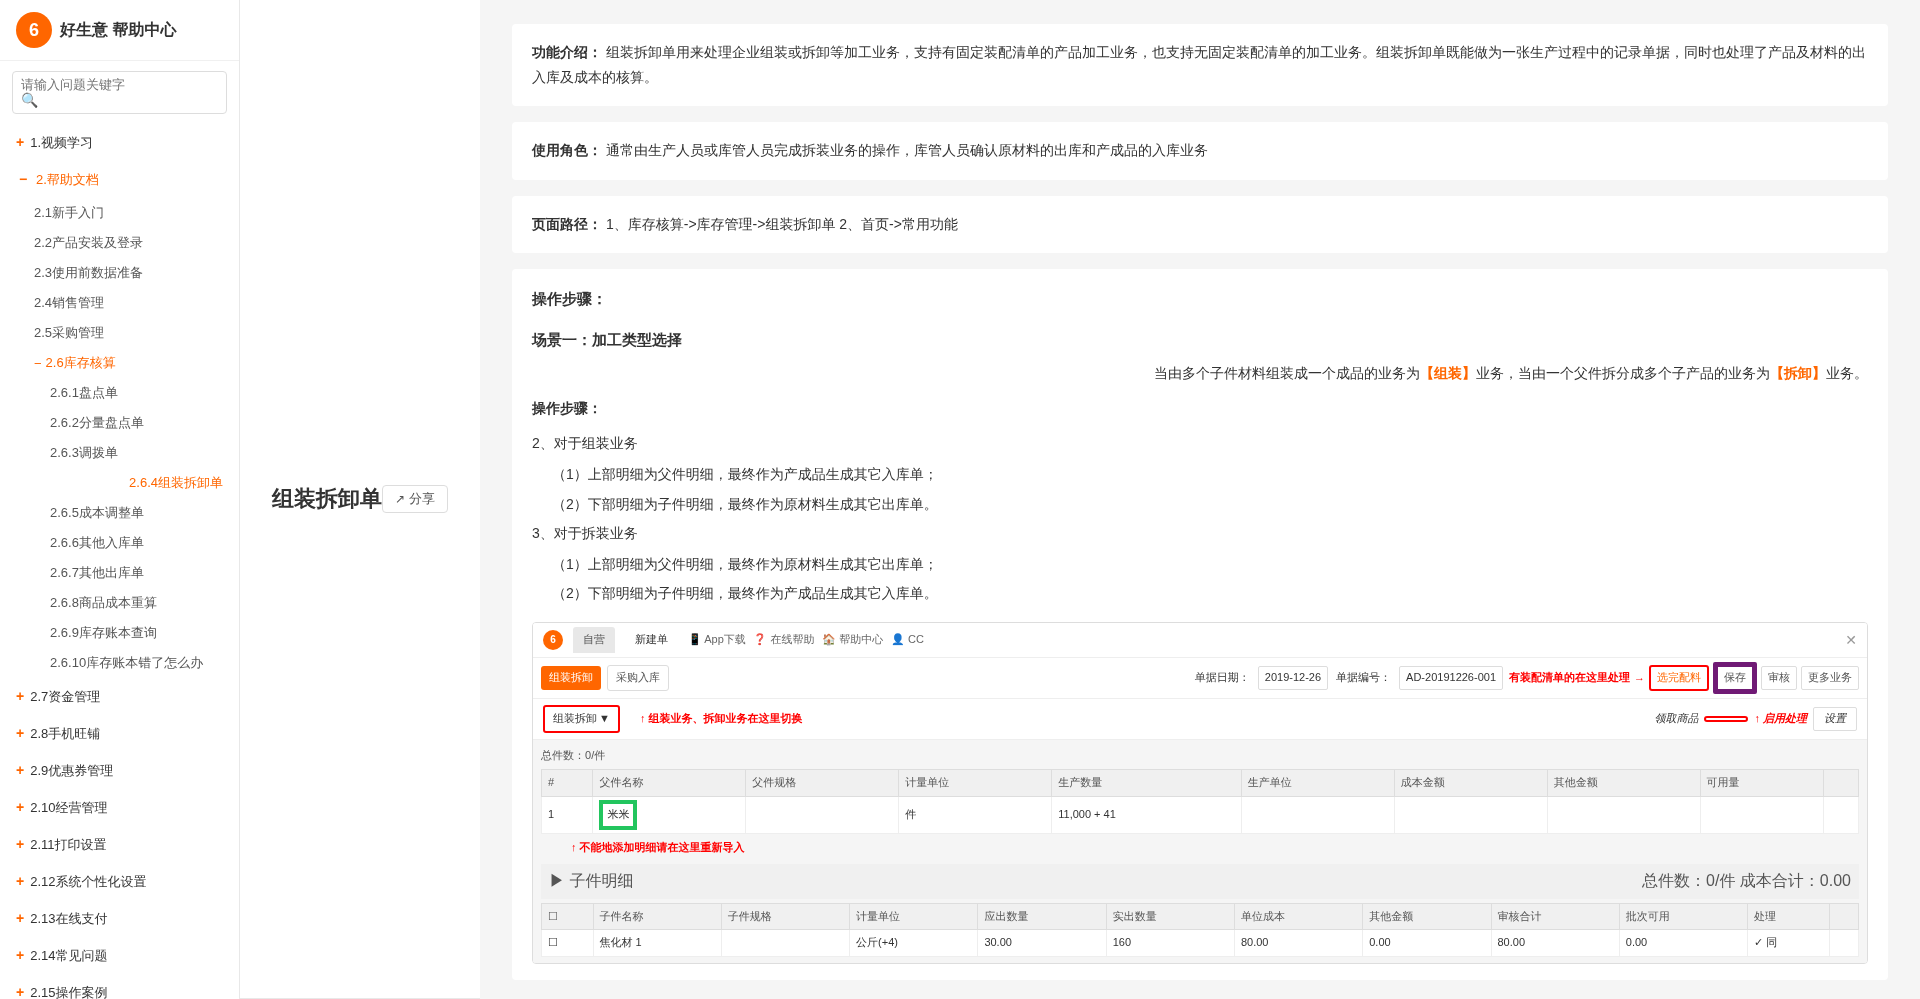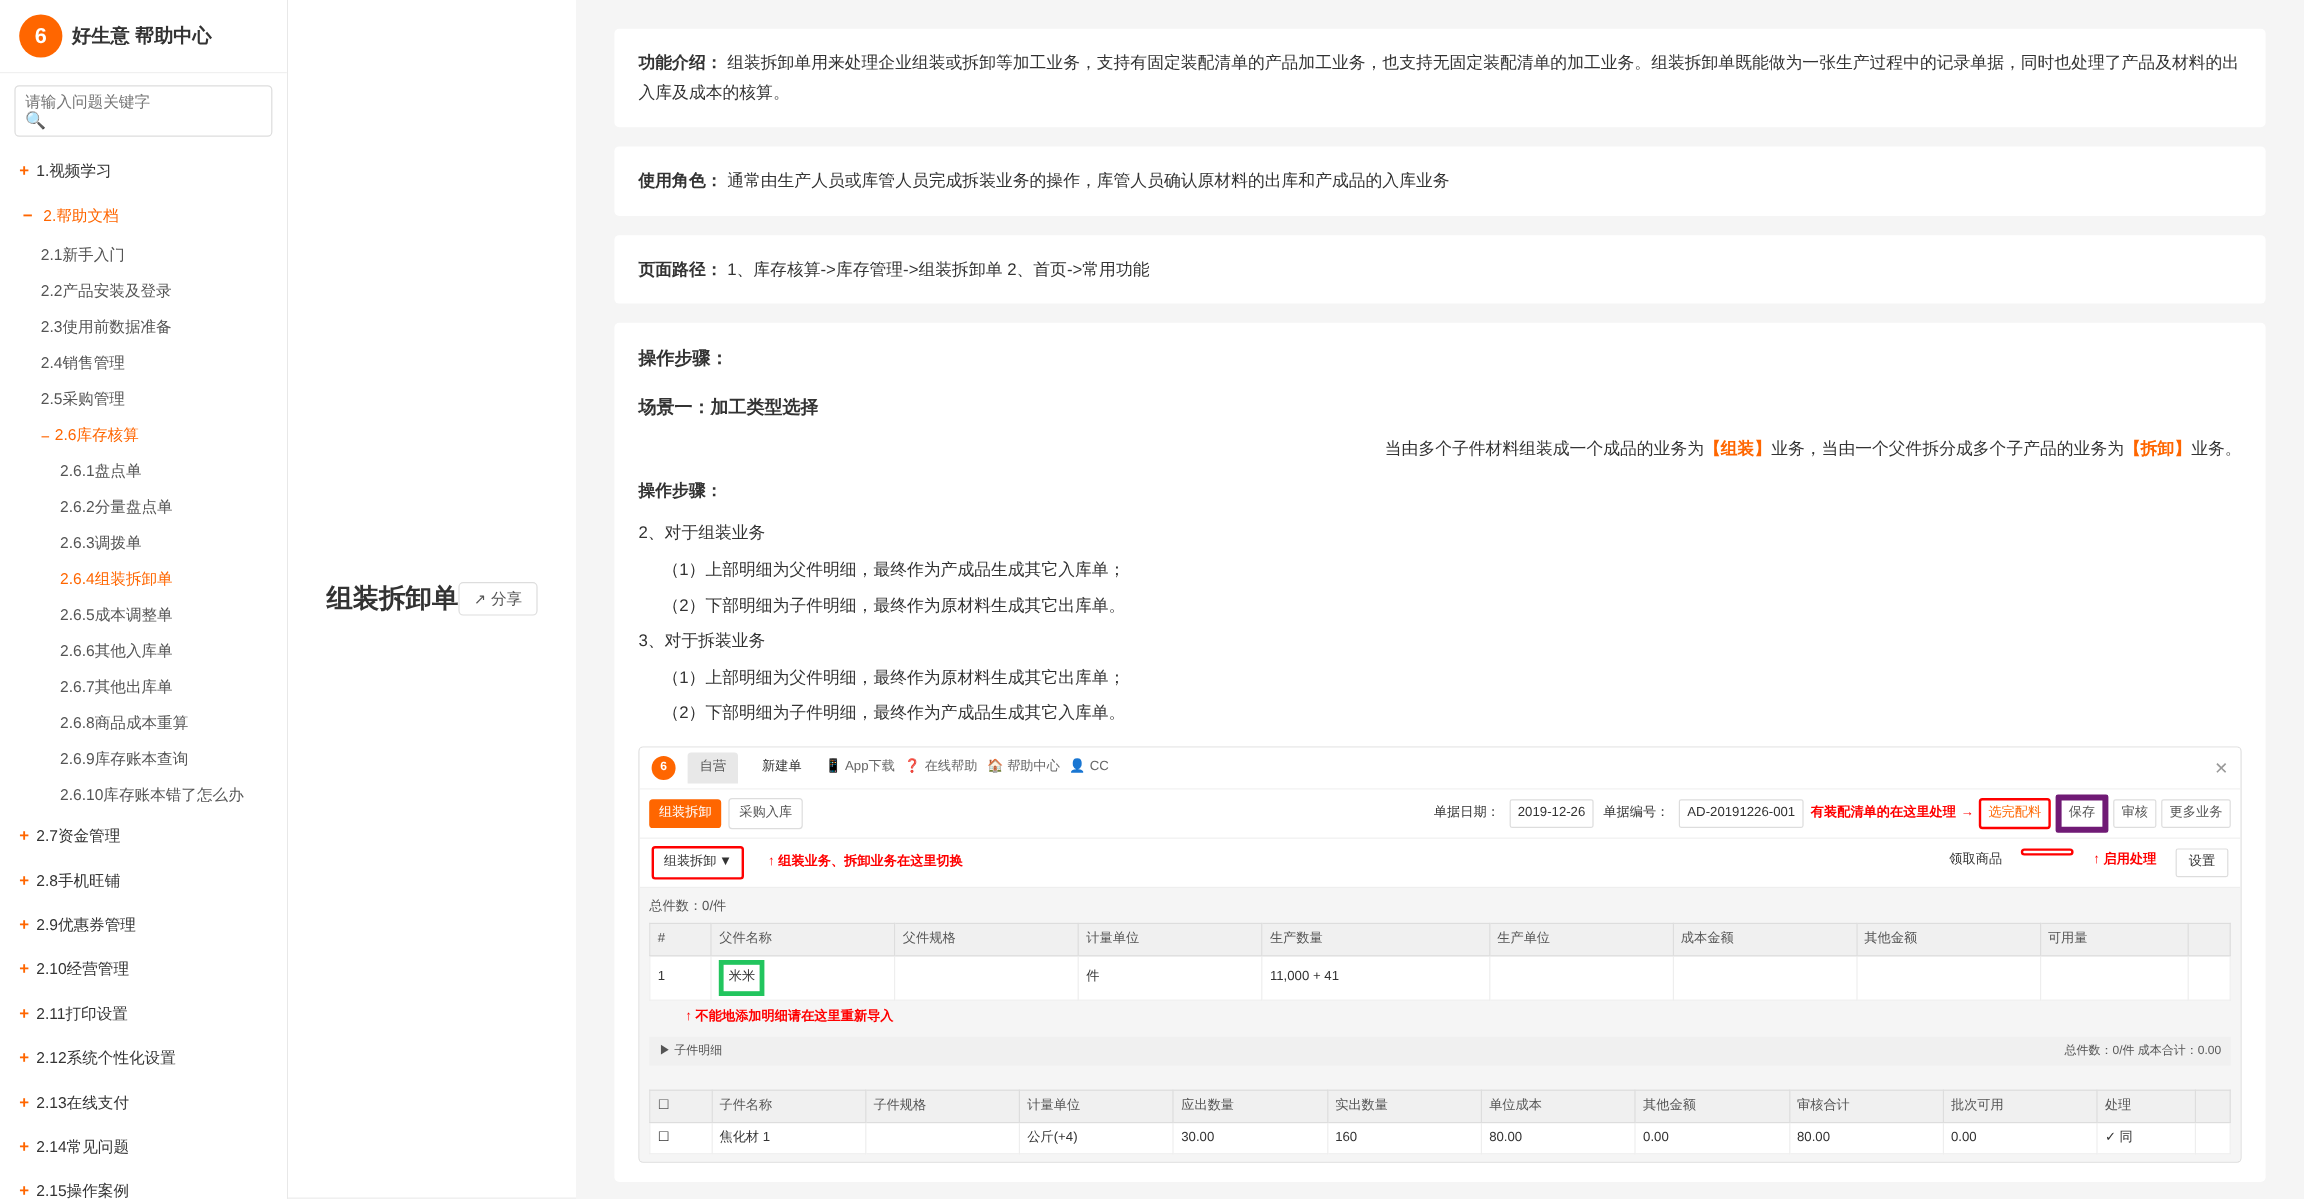--- a/index.html
+++ b/index.html
@@ -351,21 +351,21 @@
       <span>2.5采购管理</span>
     </div>
 
     <div class="nav-sub-item active" style="color:#f60; display:flex; align-items:center; gap:4px;">
       <span style="color:#f60; font-size:13px;">−</span>
       <span>2.6库存核算</span>
     </div>
     <div class="nav-sub-item" style="padding-left:50px;"><span>2.6.1盘点单</span></div>
     <div class="nav-sub-item" style="padding-left:50px;"><span>2.6.2分量盘点单</span></div>
     <div class="nav-sub-item" style="padding-left:50px;"><span>2.6.3调拨单</span></div>
-    <div class="nav-sub-item active" style="padding-left:50px; color:#f60;"><span>2.6.4组装拆卸单</span></div>
+    <div class="nav-sub-item active" style="padding-left:50px; color:#f60;text-align:right;"><span>2.6.4组装拆卸单</span></div>
     <div class="nav-sub-item" style="padding-left:50px;"><span>2.6.5成本调整单</span></div>
     <div class="nav-sub-item" style="padding-left:50px;"><span>2.6.6其他入库单</span></div>
     <div class="nav-sub-item" style="padding-left:50px;"><span>2.6.7其他出库单</span></div>
     <div class="nav-sub-item" style="padding-left:50px;"><span>2.6.8商品成本重算</span></div>
     <div class="nav-sub-item" style="padding-left:50px;"><span>2.6.9库存账本查询</span></div>
     <div class="nav-sub-item" style="padding-left:50px;"><span>2.6.10库存账本错了怎么办</span></div>
 
     <div class="nav-item">
       <span class="icon-plus">+</span>
       <span>2.7资金管理</span>
@@ -491,21 +491,21 @@
           <div style="background:#fff; padding:6px 10px; display:flex; align-items:center; gap:10px; border-bottom:1px solid #eee; font-size:11px;">
             <div style="display:flex; align-items:center; gap:4px;">
 
               <div style="border:2px solid #f00; border-radius:3px; padding:2px 8px; background:#fff; display:flex; align-items:center; gap:2px;">
                 <span>组装拆卸</span>
                 <span>▼</span>
               </div>
             </div>
             <div style="color:#f00; font-size:11px; font-weight:bold; margin-left:10px;">↑ 组装业务、拆卸业务在这里切换</div>
 
-            <div style="margin-left:auto; display:flex; align-items:flex-start; gap:16px;">
+            <div style="margin-left:auto; display:flex; align-items:center; gap:6px;font-style:italic;">
               <span>领取商品</span>
               <div style="border:2px solid #f00; border-radius:3px; padding:1px 20px; background:#fff;"></div>
               <div style="color:#f00; font-size:11px; font-weight:bold;">↑ 启用处理</div>
               <div style="border:1px solid #ddd; padding:1px 10px; border-radius:2px; background:#fff;">设置</div>
             </div>
           </div>
 
           <div style="background:#f5f5f5; padding:6px 8px;">
             <div style="display:flex; align-items:center; gap:4px; margin-bottom:4px;">
               <span style="color:#555; font-size:11px;">总件数：0/件</span>
@@ -539,21 +539,21 @@
                   <td></td>
                   <td></td>
                   <td></td>
                 </tr>
               </tbody>
             </table>
             <div style="color:#f00; font-size:11px; font-weight:bold; margin-top:4px; margin-left:30px;">↑ 不能地添加明细请在这里重新导入</div>
           </div>
 
           <div style="background:#f5f5f5; padding:0 8px 6px 8px;">
-            <div style="background:#f0f0f0; padding:3px 8px; font-size:10px; color:#555; margin-bottom:20px; display:flex; align-items:center; gap:4px;">
+            <div style="background:#f0f0f0; padding:3px 8px; font-size:16px; color:#555; margin-bottom:4px; display:flex; align-items:center; gap:4px;">
               <span>▶ 子件明细</span>
               <span style="margin-left:auto; color:#555;">总件数：0/件 成本合计：0.00</span>
             </div>
             <table class="mock-table">
               <thead>
                 <tr>
                   <th>☐</th>
                   <th>子件名称</th>
                   <th>子件规格</th>
                   <th>计量单位</th>

